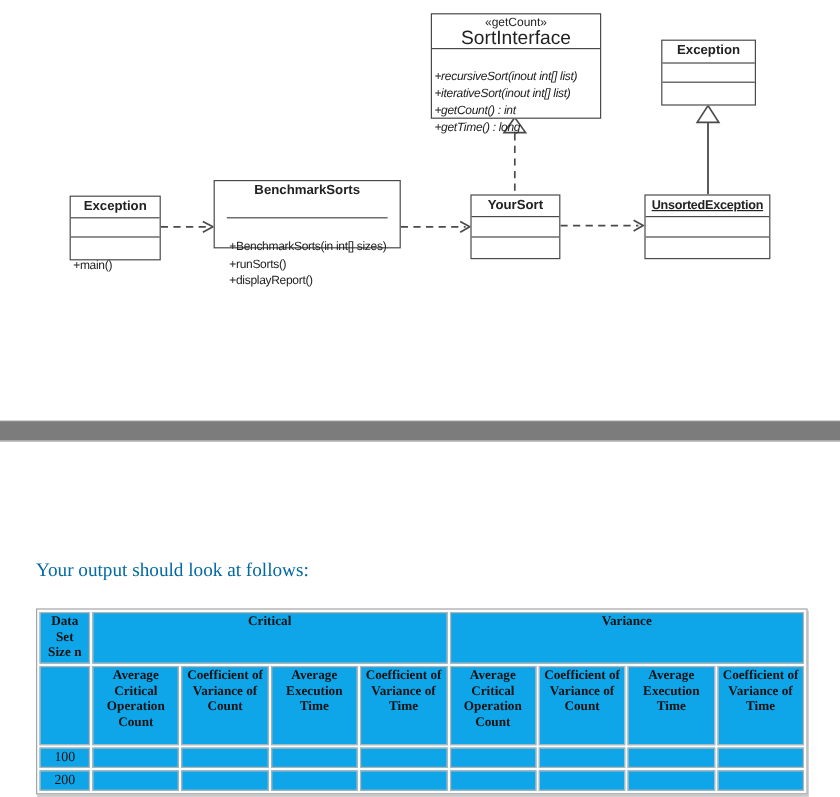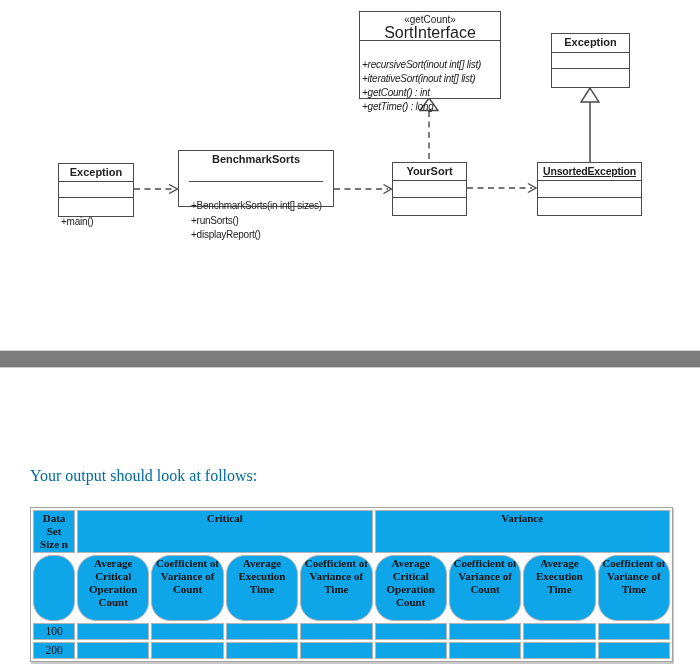--- a/index.html
+++ b/index.html
@@ -34,21 +34,21 @@
   
   .outtbl{position:absolute;left:30px;top:507px;width:643px;
        border-collapse:separate;border-spacing:2px;table-layout:fixed;
        border:1px solid #a5a5a5;background:#fdfdfd;
        box-shadow:1px 2px 0 #c8c8c8;}
   .outtbl td{border:1px solid #b4b4b4;background:#0ea5e9;vertical-align:top;
        text-align:center;font-family:"Liberation Serif",serif;
        font-size:11px;font-weight:bold;line-height:13px;padding:1px 2px;
        overflow:hidden;color:#111;}
   .outtbl tr.gh td{height:38px;}
-  .outtbl tr.sh td{height:62px;border-radius:19px;}
+  .outtbl tr.sh td{height:62px;}
   .outtbl tr.dr td{height:13px;font-weight:normal;font-size:11.5px;}
   .outtbl td.nb{border:1px solid #b4b4b4;}
 </style>
 </head>
 <body>
 
 <div class="page">
 
   <div class="diagram">
 

